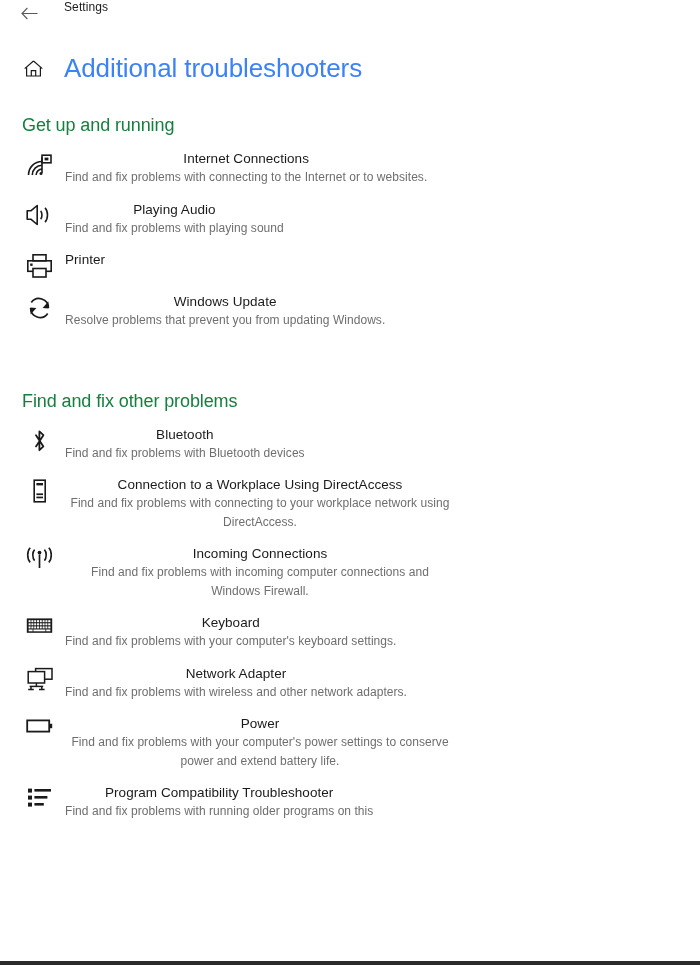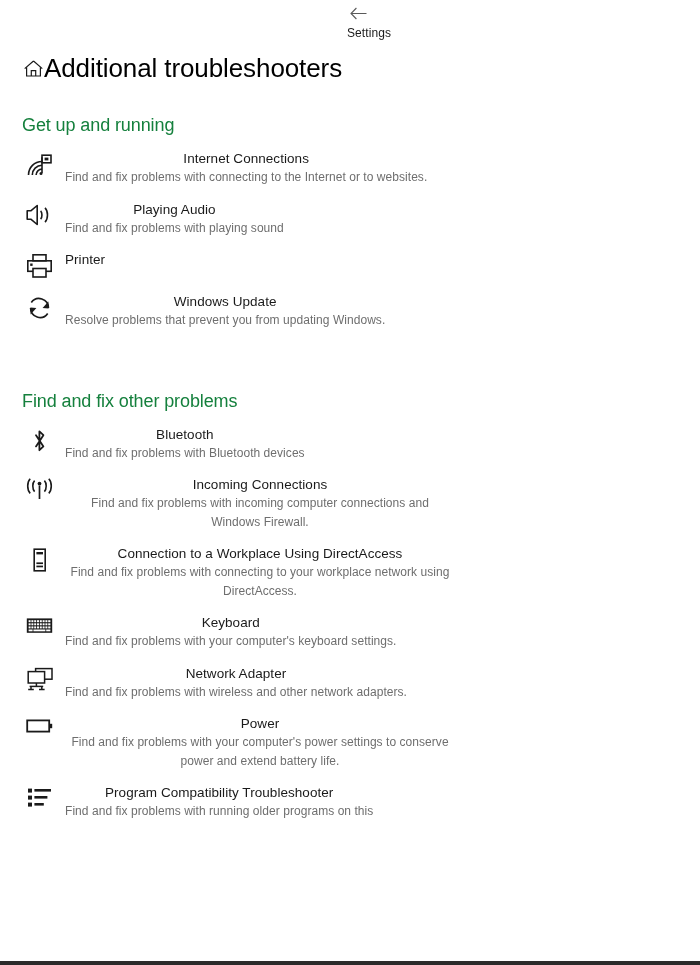--- a/index.html
+++ b/index.html
@@ -14,23 +14,22 @@
     font-family: "Liberation Sans", sans-serif;
     color: #1a1a1a;
     overflow: hidden;
     position: relative;
   }
 
   
   .titlebar {
     height: 32px;
     display: flex;
-    align-items: center;
+    align-items: flex-start;
     padding-left: 16px;
-    flex-direction: column;
   }
   .back-btn {
     width: 26px;
     height: 26px;
     display: flex;
     align-items: center;
     justify-content: center;
     flex: none;
   }
   .back-btn svg { display: block; }
@@ -52,21 +51,22 @@
     width: 22px;
     height: 22px;
     flex: none;
     display: flex;
     align-items: center;
     justify-content: center;
   }
   .page-title {
     font-size: 26px;
     font-weight: 400;
-    color: #000000;
+    color: #3b82f6;
+    margin-left: 20px;
     line-height: 1;
     letter-spacing: -0.1px;
   }
 
   
   .content {
     padding: 0 0 0 22px;
   }
   .section-title {
     font-size: 18px;
@@ -233,47 +233,47 @@
         </svg>
       </div>
       <div class="ts-text">
         <div class="ts-name">Bluetooth</div>
         <div class="ts-desc">Find and fix problems with Bluetooth devices</div>
       </div>
     </div>
 
     <div class="ts-item">
       <div class="ts-icon">
+        <svg width="27" height="26" viewBox="0 0 27 26">
+          <rect x="8.2" y="2.2" width="11" height="21.6" fill="none" stroke="#1a1a1a" stroke-width="1.6"></rect>
+          <rect x="10.4" y="5" width="6.6" height="2.4" fill="#1a1a1a"></rect>
+          <rect x="10.4" y="15.4" width="6.6" height="1.7" fill="#1a1a1a"></rect>
+          <rect x="10.4" y="18.6" width="6.6" height="1.7" fill="#1a1a1a"></rect>
+        </svg>
+      </div>
+      <div class="ts-text">
+        <div class="ts-name">Connection to a Workplace Using DirectAccess</div>
+        <div class="ts-desc">Find and fix problems with connecting to your workplace network using DirectAccess.</div>
+      </div>
+    </div>
+
+    <div class="ts-item">
+      <div class="ts-icon">
         <svg width="27" height="24" viewBox="0 0 27 24">
           <path d="M13.5 7.5 L13.5 21" fill="none" stroke="#1a1a1a" stroke-width="1.7"></path>
           <circle cx="13.5" cy="5.6" r="1.9" fill="#1a1a1a"></circle>
           <path d="M8.6 2.6 C6.2 5 6.2 11.2 8.6 13.6" fill="none" stroke="#1a1a1a" stroke-width="1.6"></path>
           <path d="M18.4 2.6 C20.8 5 20.8 11.2 18.4 13.6" fill="none" stroke="#1a1a1a" stroke-width="1.6"></path>
           <path d="M4.2 0.8 C0.9 4.2 0.9 12 4.2 15.4" fill="none" stroke="#1a1a1a" stroke-width="1.6"></path>
           <path d="M22.8 0.8 C26.1 4.2 26.1 12 22.8 15.4" fill="none" stroke="#1a1a1a" stroke-width="1.6"></path>
         </svg>
       </div>
       <div class="ts-text">
         <div class="ts-name">Incoming Connections</div>
         <div class="ts-desc">Find and fix problems with incoming computer connections and Windows Firewall.</div>
-      </div>
-    </div>
-
-    <div class="ts-item">
-      <div class="ts-icon">
-        <svg width="27" height="26" viewBox="0 0 27 26">
-          <rect x="8.2" y="2.2" width="11" height="21.6" fill="none" stroke="#1a1a1a" stroke-width="1.6"></rect>
-          <rect x="10.4" y="5" width="6.6" height="2.4" fill="#1a1a1a"></rect>
-          <rect x="10.4" y="15.4" width="6.6" height="1.7" fill="#1a1a1a"></rect>
-          <rect x="10.4" y="18.6" width="6.6" height="1.7" fill="#1a1a1a"></rect>
-        </svg>
-      </div>
-      <div class="ts-text">
-        <div class="ts-name">Connection to a Workplace Using DirectAccess</div>
-        <div class="ts-desc">Find and fix problems with connecting to your workplace network using DirectAccess.</div>
       </div>
     </div>
 
     <div class="ts-item">
       <div class="ts-icon">
         <svg width="27" height="19" viewBox="0 0 27 19">
           <rect x="0.8" y="2.4" width="25.4" height="14.4" fill="#1a1a1a"></rect>
           <g fill="#ffffff">
             <rect x="2.6" y="4.2" width="2" height="2"></rect>
               <rect x="5.4" y="4.2" width="2" height="2"></rect>

